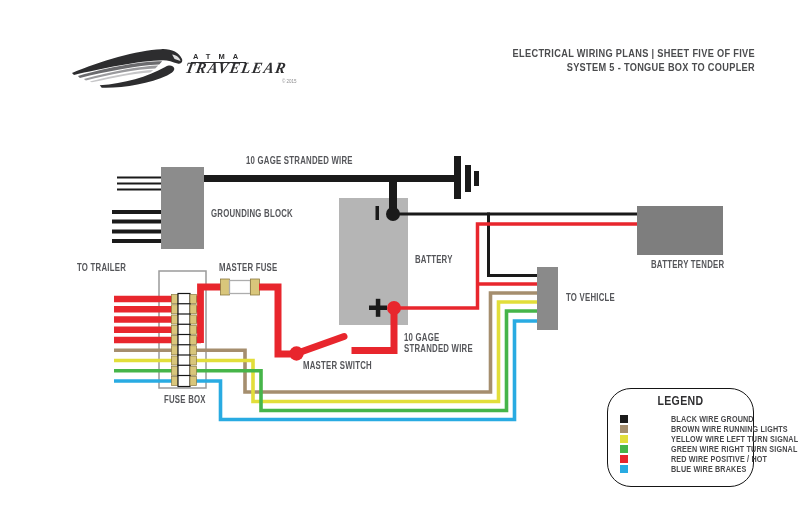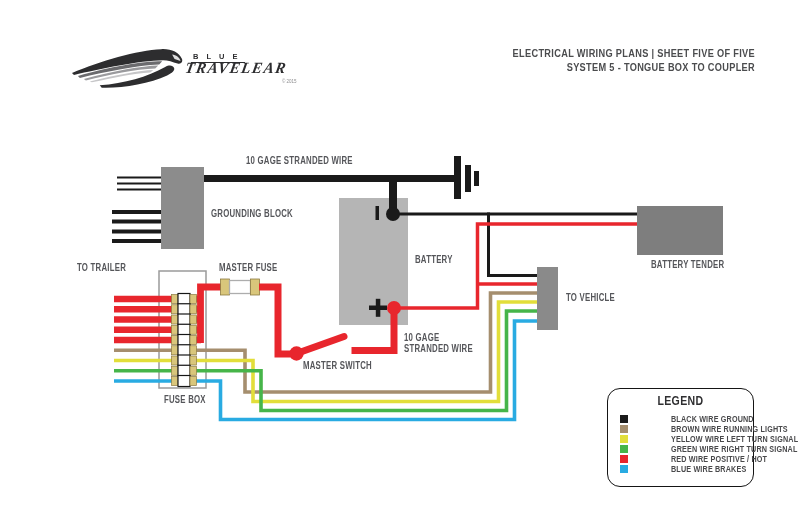--- a/index.html
+++ b/index.html
@@ -17,21 +17,21 @@
   .sheet-title{position:absolute;right:45px;top:46px;text-align:right;
     font:700 11.5px "Liberation Sans",sans-serif;line-height:14px;letter-spacing:0.4px;
     color:#4b4c4e;transform:scaleX(0.8);transform-origin:100% 0;white-space:nowrap;}
 
   
   .dlabel{position:absolute;font:700 10px "Liberation Sans",sans-serif;letter-spacing:0.3px;
     color:var(--c-label_text,#55565a);transform:scaleX(0.78);transform-origin:0 0;white-space:nowrap;line-height:11px;}
 
   
   .legend{position:absolute;left:607px;top:388px;width:147px;height:99px;box-sizing:border-box;
-    background:#fff;border:1.6px solid #151515;border-radius:13px;}
+    background:#fff;border:1.6px solid #151515;border-radius:24px;}
   .lg-title{margin-top:4px;text-align:center;font:700 13.5px "Liberation Sans",sans-serif;
     letter-spacing:0.5px;color:#2f2f31;transform:scaleX(0.78);transform-origin:50% 0;}
   .lg-rows{margin-top:6px;}
   .lg-row{display:flex;align-items:center;height:10px;margin-left:12px;gap:38px;}
   .lg-sw{width:7.5px;height:7.5px;margin-right:5px;flex:none;}
   .lg-txt{font:700 9px "Liberation Sans",sans-serif;letter-spacing:0.2px;color:#49494b;
     transform:scaleX(0.8);transform-origin:0 50%;white-space:nowrap;}
   .sw-black{background:var(--c-black,#1a1a1a);}
   .sw-brown{background:var(--c-brown,#a58e6e);}
   .sw-yellow{background:var(--c-yellow,#e6e23e);}
@@ -123,21 +123,21 @@
   </svg>
 
   <svg style="left:70px;top:47px" width="114" height="42" viewBox="0 0 115 42">
     <path fill="#2d2d2f" d="M2,26 C30,14 68,3 92,2 C102,1.5 110,5 113,12 C114,15 112,17.5 108.5,16.5 C103.5,15 99,13.2 94,13.2 C70,13.5 30,22 4,28 Z"></path>
     <path fill="#6b6b6e" d="M8,29 C40,20 72,14.2 93,14.2 L90,17.5 C68,18 36,25 10,31 Z"></path>
     <path fill="#9a9a9d" d="M14,32 C45,24 72,19 89,18.6 L86,21.6 C66,22.2 40,28 16,33.5 Z"></path>
     <path fill="#c6c6c8" d="M20,34.5 C48,28 70,23.5 84,23.1 L81,25.6 C64,26.2 44,31 22,35.5 Z"></path>
     <path fill="#2d2d2f" d="M30,38.5 C55,36.5 78,30 96,20 C100,17.5 104,18.2 105,21 C106,23.5 103,26 98,28.5 C80,37 52,41.5 32,40.8 Z"></path>
     <path fill="#ffffff" d="M103,7.5 C107,7.8 110.5,10.5 111.5,14 L105.5,11.8 Z" opacity="0.85"></path>
   </svg>
-  <div class="brand-top">BLUE</div>
+  <div class="brand-top">ATMA</div>
   <div class="brand-main">TRAVELEAR</div>
   <div class="brand-copy">© 2015</div>
 
   <div class="sheet-title">
     <div>ELECTRICAL WIRING PLANS | SHEET FIVE OF FIVE</div>
     <div>SYSTEM 5 - TONGUE BOX TO COUPLER</div>
   </div>
 
   <div class="dlabel" style="left:246px;top:155px">10 GAGE STRANDED WIRE</div>
   <div class="dlabel" style="left:211px;top:208px">GROUNDING BLOCK</div>

